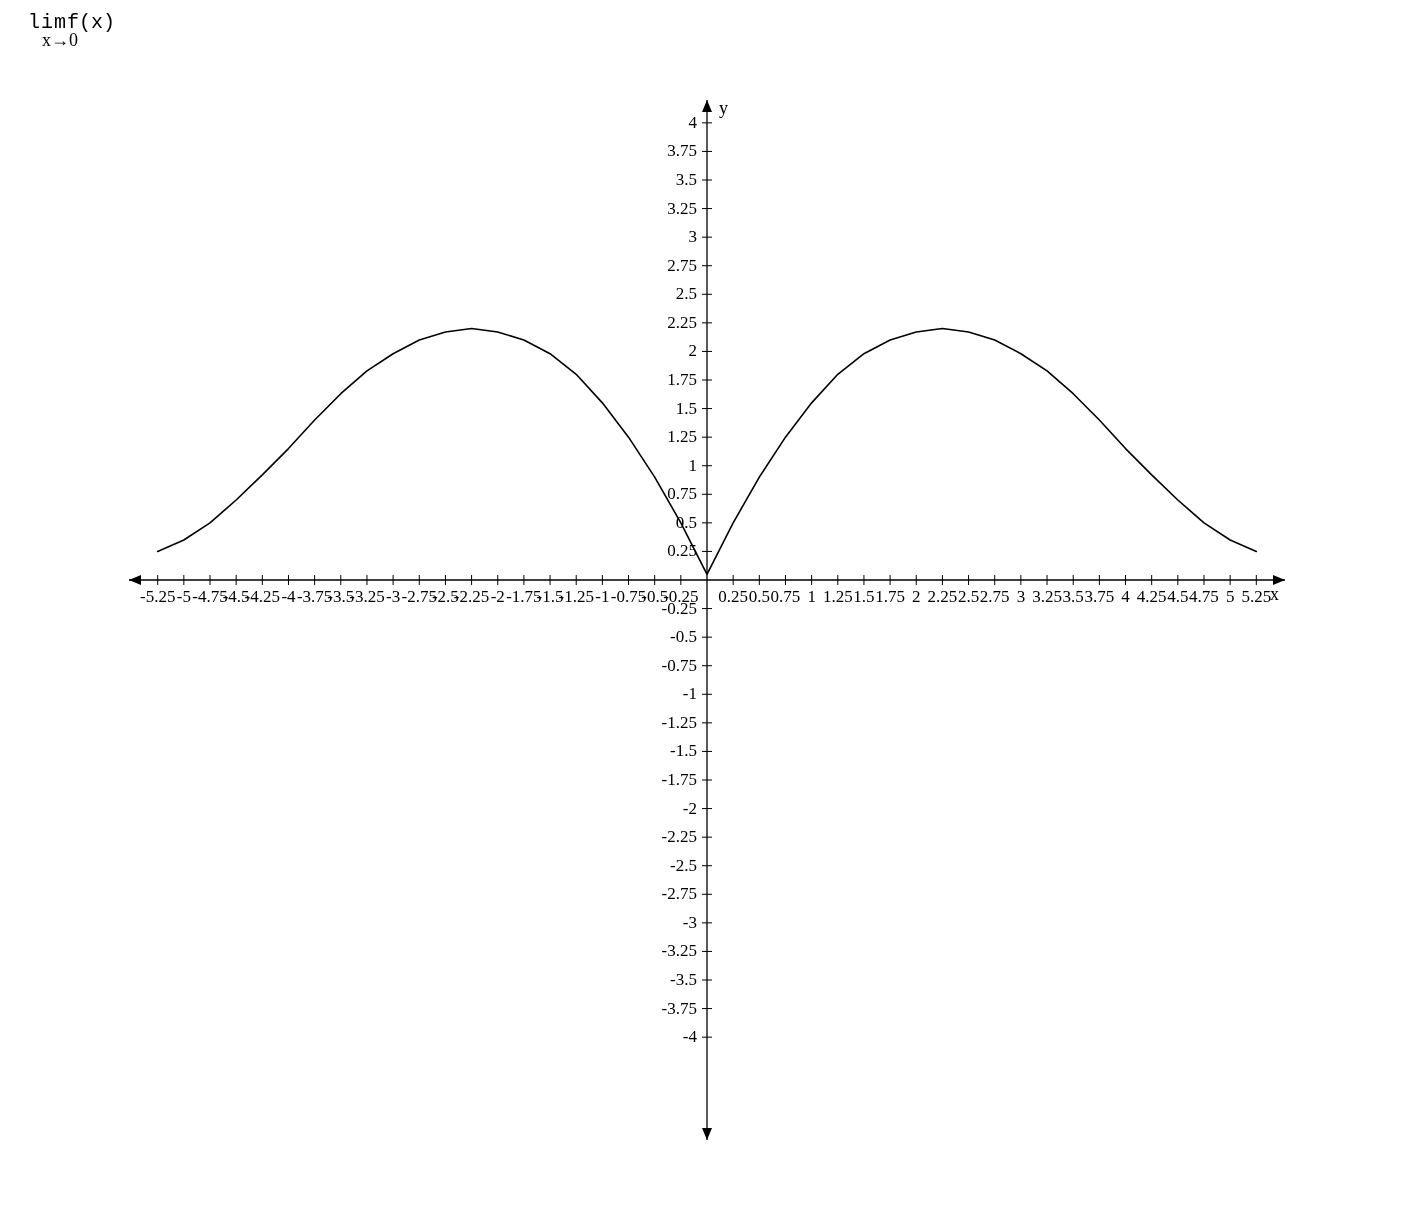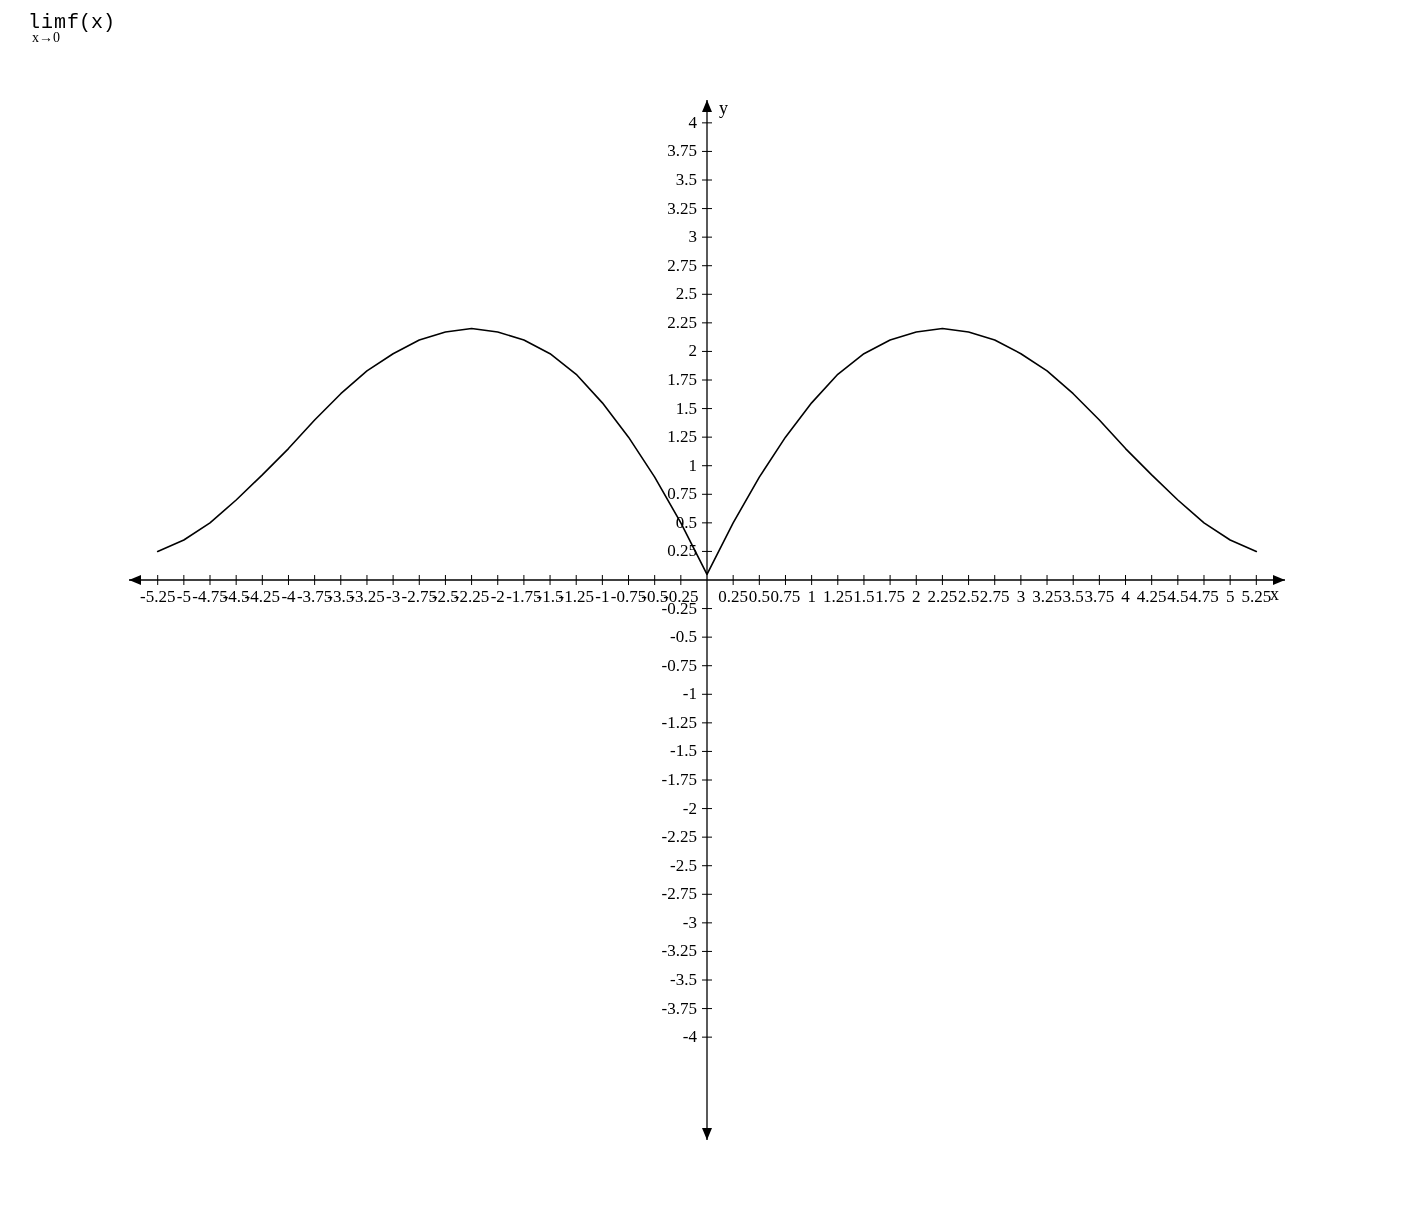--- a/index.html
+++ b/index.html
@@ -20,23 +20,23 @@
   }
   .header .top {
     display: flex;
     align-items: flex-end;
     font-family: Liberation Mono, monospace;
   }
   .header .lim {
     letter-spacing: 1px;
   }
   .header .sub {
-    font-size: 14px;
+    font-size: 18px;
     margin-top: -2px;
-    margin-left: 4px;
+    margin-left: 14px;
   }
   #chart-wrap {
     position: absolute;
     left: 0;
     top: 80px;
     width: 1414px;
   }
   svg { display:block; }
   .tick-label {
     font-family: "Times New Roman", Times, serif;

